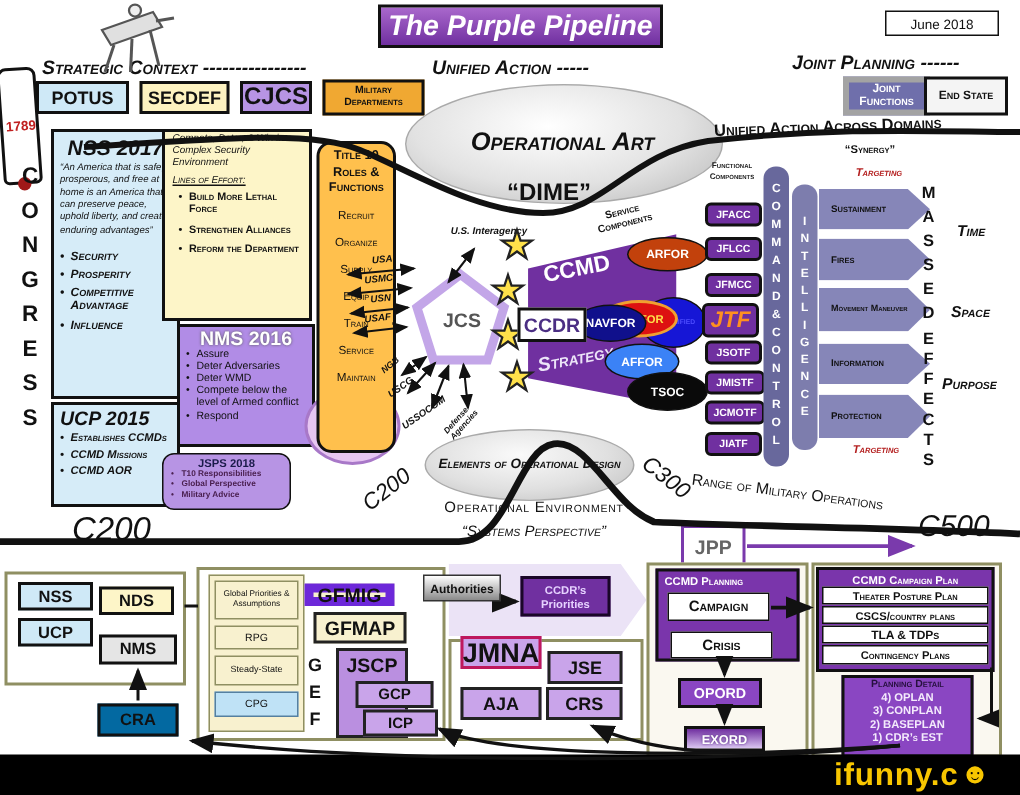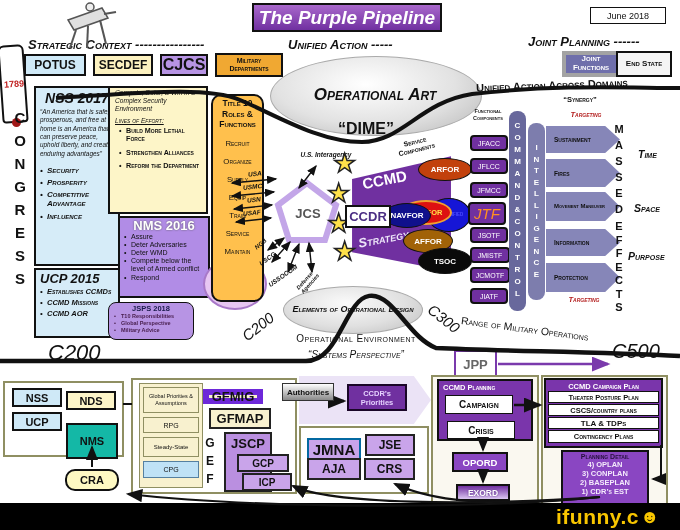--- a/index.html
+++ b/index.html
@@ -12,21 +12,21 @@
   .it{font-style:italic;}
   .b{font-weight:bold;}
   .box{border:2px solid #111;}
   .vtext{writing-mode:vertical-rl;text-orientation:upright;display:flex;align-items:center;justify-content:center;}
   .chev{clip-path:polygon(0 0,80% 0,100% 50%,80% 100%,0 100%);background:#8686b8;
         display:flex;align-items:center;padding-left:8px;font-weight:bold;font-variant:small-caps;}
   .bul{position:relative;padding-left:7px;}
   .bul::before{content:"•";position:absolute;left:0;top:0;}
   .cloud{border-radius:50%;}
   svg{position:absolute;left:0;top:0;z-index:2;pointer-events:none;}
-  .pill{background:#7030a0;border:2px solid #111;border-radius:4px;color:#fff;font-weight:normal;}
+  .pill{background:#7030a0;border:2px solid #111;border-radius:4px;color:#fff;font-weight:bold;}
   .star{position:absolute;z-index:3;color:#ffe14a;-webkit-text-stroke:1.5px #222;font-size:26px;line-height:1;}
 </style>
 </head>
 <body>
 
 <div id="stage">
 
   <div class="abs ctr it b" style="left:252px;top:3px;width:190px;height:29px;background:linear-gradient(180deg,#a968cc,#7030a0);border:2px solid #111;border-radius:0;color:#fff;font-size:19px;">The Purple Pipeline</div>
   <div class="abs ctr" style="left:590px;top:7px;width:76px;height:17px;background:#fff;border:1.5px solid #111;font-size:9px;">June 2018</div>
 
@@ -137,21 +137,21 @@
     <div class="b" style="position:absolute;left:12px;top:16px;color:#fff;font-size:15px;transform:rotate(-11deg);">CCMD</div>
     <div class="sc it b" style="position:absolute;left:8px;top:76px;color:#ece4f8;font-size:13px;transform:rotate(-11deg);">Strategy</div>
   </div>
   <div class="abs ctr b z3" style="left:345px;top:205px;width:46px;height:23px;background:#fff;border:2px solid #111;color:#4b2e83;font-size:13px;">CCDR</div>
   <div class="abs ctr sc b z3" style="left:386px;top:138px;width:60px;font-size:7px;line-height:1.15;transform:rotate(-14deg);">Service Components</div>
 
   <div class="abs ctr b" style="left:427px;top:198px;width:44px;height:34px;background:#1616d6;border:1.5px solid #111;border-radius:50%;color:#4d4dff;font-size:4.5px;line-height:1.1;padding:0 6px;">SUB UNIFIED</div>
   <div class="abs ctr b" style="left:418px;top:158px;width:54px;height:23px;background:#c2410c;border:1.5px solid #111;border-radius:50%;color:#fff;font-size:8px;">ARFOR</div>
   <div class="abs ctr b" style="left:400px;top:180px;width:52px;height:25px;background:#dd1111;border:2.5px solid #f0a030;border-radius:50%;color:#ffe14a;font-size:7.5px;margin-top:20px;">MARFOR</div>
   <div class="abs ctr b" style="left:383px;top:203px;width:48px;height:25px;background:#10108c;border:1.5px solid #111;border-radius:50%;color:#fff;font-size:8px;">NAVFOR</div>
-  <div class="abs ctr b" style="left:403px;top:229px;width:50px;height:24px;background:#a16207;border:1.5px solid #111;border-radius:50%;color:#fff;font-size:8px;">AFFOR</div>
+  <div class="abs ctr b" style="left:403px;top:229px;width:50px;height:24px;background:#3b82f6;border:1.5px solid #111;border-radius:50%;color:#fff;font-size:8px;">AFFOR</div>
   <div class="abs ctr b" style="left:418px;top:248px;width:54px;height:26px;background:#0a0a0a;border:1.5px solid #111;border-radius:50%;color:#fff;font-size:8px;">TSOC</div>
 
   <div class="abs sc b" style="left:476px;top:78px;width:210px;font-size:11px;transform:rotate(-2deg);">Unified Action Across Domains</div>
   <div class="abs ctr sc b" style="left:536px;top:95px;width:88px;font-size:7.5px;">“Synergy”</div>
   <div class="abs ctr sc b" style="left:464px;top:108px;width:48px;font-size:5.5px;line-height:1.2;color:#222;">Functional Components</div>
 
   <div class="abs ctr pill" style="left:470px;top:135px;width:38px;height:16px;font-size:7px;">JFACC</div>
   <div class="abs ctr pill" style="left:470px;top:158px;width:38px;height:16px;font-size:7px;">JFLCC</div>
   <div class="abs ctr pill" style="left:470px;top:182px;width:38px;height:16px;font-size:7px;">JFMCC</div>
   <div class="abs ctr pill it" style="left:468px;top:202px;width:38px;height:23px;font-size:15px;color:#ff9020;">JTF</div>
@@ -189,22 +189,22 @@
   <div class="abs ctr sc" style="left:272px;top:333px;width:168px;font-size:10px;letter-spacing:0.5px;">Operational Environment</div>
   <div class="abs ctr sc it" style="left:278px;top:349px;width:156px;font-size:10px;">“Systems Perspective”</div>
   <div class="abs sc" style="left:462px;top:314px;width:220px;font-size:10.5px;transform:rotate(7.5deg);transform-origin:left top;">Range of Military Operations</div>
 
   <div class="abs ctr b" style="left:454px;top:350px;width:43px;height:28px;background:#fff;border:2px solid #7a3aac;color:#666;font-size:13px;">JPP</div>
 
   <div class="abs" style="left:3px;top:381px;width:121px;height:76px;border:2px solid #8f8f62;background:#fff;"></div>
   <div class="abs ctr box b" style="left:12px;top:388px;width:50px;height:19px;background:#cfe9f7;font-size:11px;">NSS</div>
   <div class="abs ctr box b" style="left:66px;top:391px;width:50px;height:19px;background:#fdf5c8;font-size:11px;">NDS</div>
   <div class="abs ctr box b" style="left:12px;top:412px;width:50px;height:19px;background:#cfe9f7;font-size:11px;">UCP</div>
-  <div class="abs ctr box b" style="left:66px;top:423px;width:52px;height:36px;background:#14b8a6;font-size:11px;">NMS</div>
-  <div class="abs ctr box b" style="left:65px;top:469px;width:54px;height:22px;background:#fef9c3;font-size:11px;border-radius:10px;">CRA</div>
+  <div class="abs ctr box b" style="left:66px;top:423px;width:52px;height:20px;background:#e5e5e5;font-size:11px;">NMS</div>
+  <div class="abs ctr box b" style="left:65px;top:469px;width:54px;height:22px;background:#0369a1;font-size:11px;">CRA</div>
 
   <div class="abs" style="left:131px;top:378px;width:166px;height:116px;border:2px solid #8f8f62;background:#fff;"></div>
   <div class="abs" style="left:139px;top:383px;width:64px;height:105px;background:#f8f1cf;border:1.5px solid #8f8f62;"></div>
   <div class="abs ctr" style="left:143px;top:387px;width:56px;height:26px;background:#f8f1cf;border:1px solid #8f8f62;font-size:5.5px;line-height:1.2;">Global Priorities &amp; Assumptions</div>
   <div class="abs ctr" style="left:143px;top:417px;width:56px;height:16px;background:#f8f1cf;border:1px solid #8f8f62;font-size:7px;">RPG</div>
   <div class="abs ctr" style="left:143px;top:437px;width:56px;height:20px;background:#f8f1cf;border:1px solid #8f8f62;font-size:6px;line-height:1.15;">Steady-State</div>
   <div class="abs ctr" style="left:143px;top:461px;width:56px;height:17px;background:#bfe2f6;border:1px solid #5580a0;font-size:7px;">CPG</div>
   <div class="abs vtext b" style="left:203px;top:437px;width:14px;height:52px;font-size:12px;letter-spacing:4px;">GEF</div>
   <div class="abs ctr b" style="left:203px;top:389px;width:60px;height:15px;background:#f8f1cf;border:6px solid #6d28d9;font-size:13px;">GFMIG</div>
   <div class="abs ctr b" style="left:209px;top:408px;width:62px;height:21px;background:#f8f1cf;border:2px solid #222;font-size:13px;">GFMAP</div>
@@ -212,21 +212,21 @@
     <div class="ctr b" style="font-size:13px;margin-top:2px;">JSCP</div>
   </div>
   <div class="abs ctr b" style="left:237px;top:454px;width:52px;height:18px;background:#c9a4ea;border:2px solid #222;font-size:10px;">GCP</div>
   <div class="abs ctr b" style="left:242px;top:473px;width:50px;height:18px;background:#c9a4ea;border:2px solid #222;font-size:10px;">ICP</div>
 
   <div class="abs" style="left:299px;top:376px;width:132px;height:48px;background:#ebe3f6;clip-path:polygon(0 0,87% 0,100% 50%,87% 100%,0 100%);"></div>
   <div class="abs ctr b z3" style="left:282px;top:383px;width:52px;height:18px;background:linear-gradient(180deg,#ffffff,#8a8a8a);border:1.5px solid #333;font-size:8px;">Authorities</div>
   <div class="abs ctr b z3" style="left:347px;top:384px;width:60px;height:27px;background:#7030a0;border:2px solid #1a0628;color:#e6d2ff;font-size:7.5px;line-height:1.2;padding:0 6px;">CCDR’s Priorities</div>
 
   <div class="abs" style="left:299px;top:426px;width:130px;height:68px;border:2px solid #8f8f62;background:#fff;"></div>
-  <div class="abs ctr b" style="left:307px;top:438px;width:54px;height:22px;background:#c9a4ea;border:2px solid #0369a1;font-size:15px;">JMNA</div>
+  <div class="abs ctr b" style="left:307px;top:424px;width:54px;height:22px;background:#c9a4ea;border:2px solid #be185d;font-size:18px;">JMNA</div>
   <div class="abs ctr b" style="left:365px;top:434px;width:50px;height:22px;background:#c9a4ea;border:2px solid #222;font-size:12px;">JSE</div>
   <div class="abs ctr b" style="left:307px;top:458px;width:54px;height:22px;background:#c9a4ea;border:2px solid #222;font-size:12px;">AJA</div>
   <div class="abs ctr b" style="left:364px;top:458px;width:51px;height:22px;background:#c9a4ea;border:2px solid #222;font-size:12px;">CRS</div>
 
   <div class="abs" style="left:431px;top:375px;width:108px;height:130px;border:2px solid #8f8f62;background:#faf8f0;"></div>
   <div class="abs" style="left:437px;top:379px;width:96px;height:62px;background:#7a35ab;border:2px solid #111;">
     <div class="sc b" style="font-size:7.5px;color:#fff;margin:2px 0 0 4px;">CCMD Planning</div>
   </div>
   <div class="abs ctr sc b" style="left:445px;top:395px;width:68px;height:19px;background:#fff;border:1.5px solid #111;font-size:10px;">Campaign</div>
   <div class="abs ctr sc b" style="left:447px;top:421px;width:68px;height:18px;background:#fff;border:1.5px solid #111;font-size:10px;">Crisis</div>

